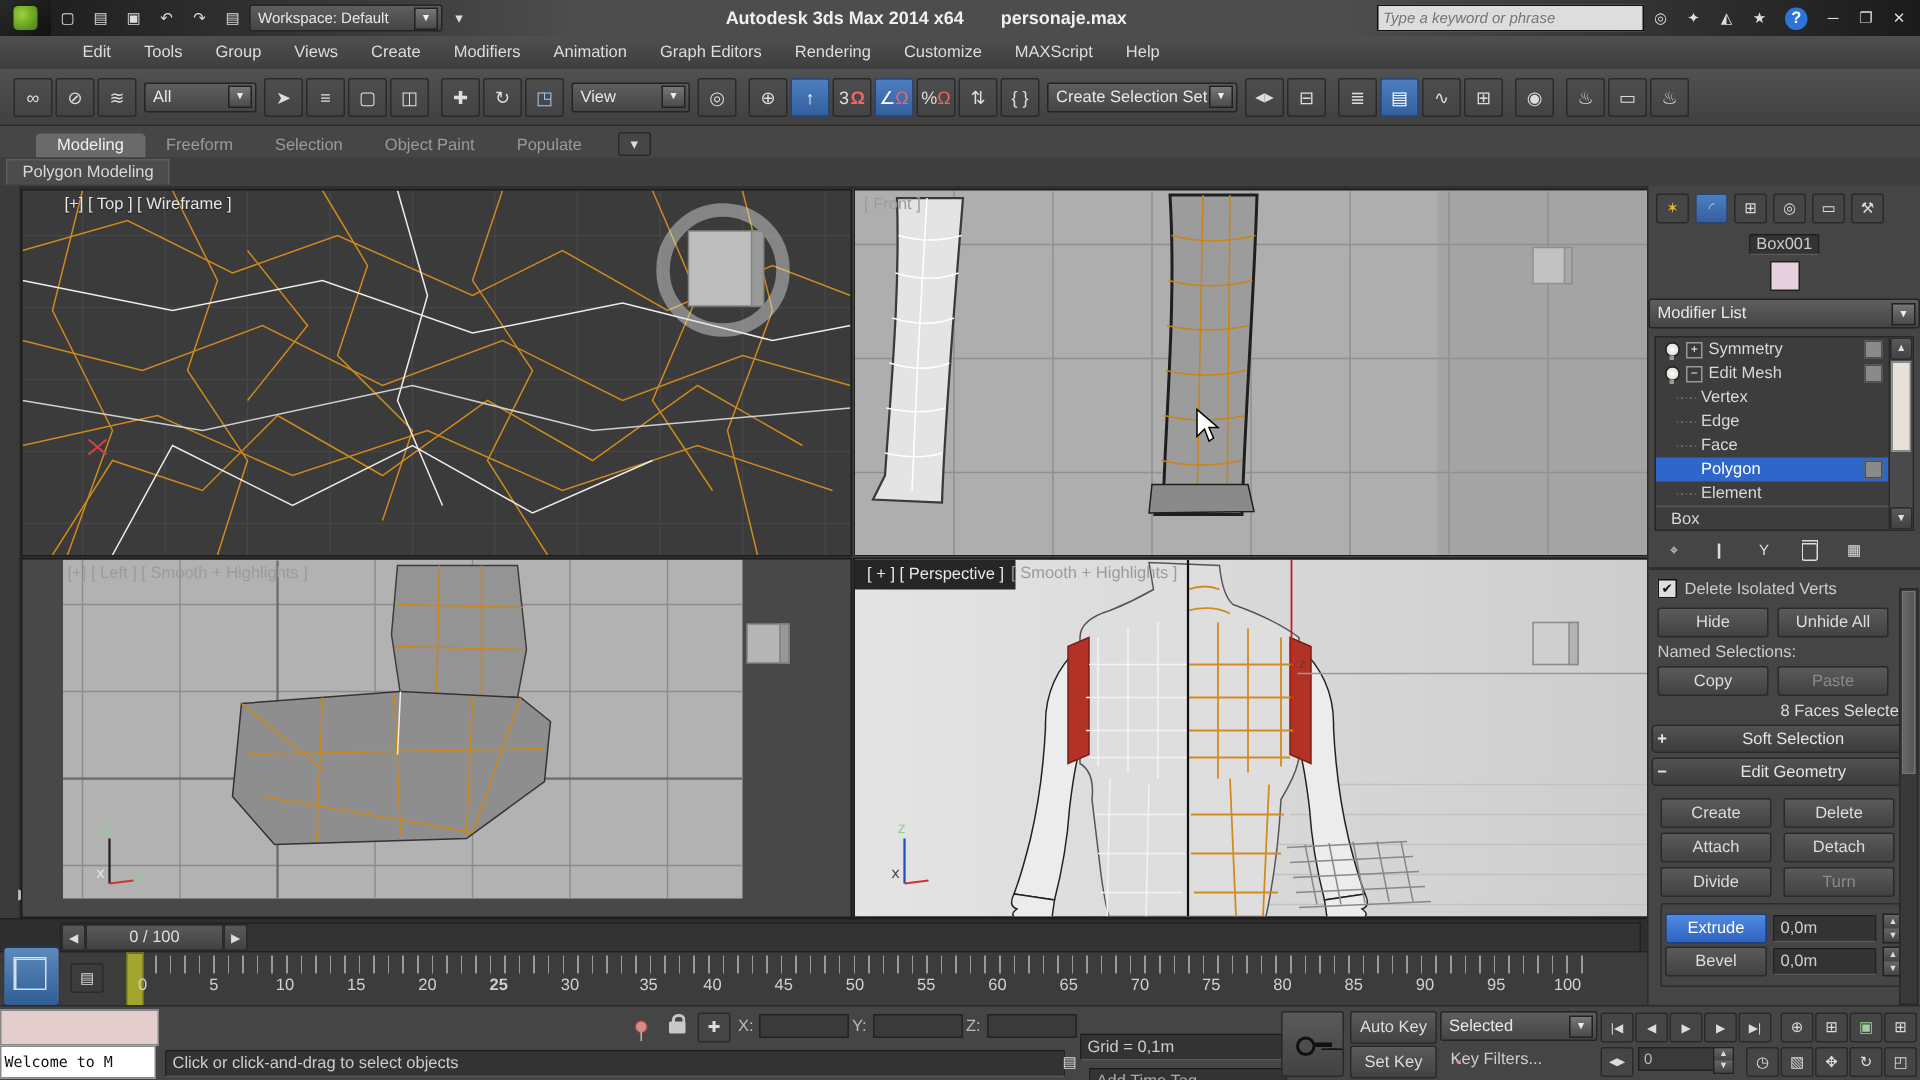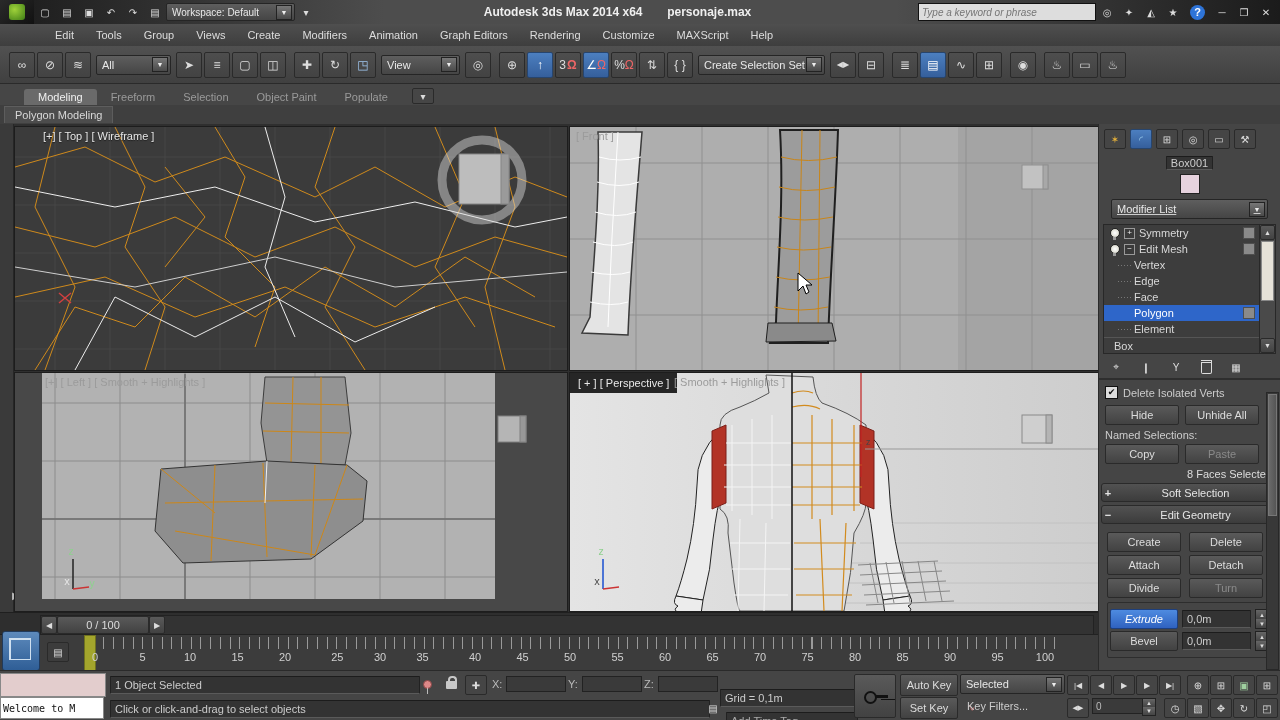--- a/index.html
+++ b/index.html
@@ -321,21 +321,21 @@
     <span class="ib small active" style="color:#9fd0f0;">◜</span>
     <span class="ib small">⊞</span>
     <span class="ib small">◎</span>
     <span class="ib small">▭</span>
     <span class="ib small">⚒</span>
   </div>
   <div class="cp-row" style="padding:2px 4px;gap:4px;flex-direction:column;">
     <span class="inset" style="flex:1;height:17px;">Box001</span>
     <span style="width:18px;height:18px;background:#e6d2de;border:1px solid #222;"></span>
   </div>
-  <div class="cp-row" style="padding:3px 12px;text-decoration:underline;">
+  <div class="cp-row" style="padding:3px 0;">
     <span class="ddl" style="flex:1;height:18px;">
       <span>Modifier List</span>
       <span class="dar">▼</span>
     </span>
   </div>
 
   <div style="margin:2px 4px;background:#3d3d3d;border:1px solid #282828;height:128px;position:relative;">
     <div style="position:absolute;left:0;top:0;right:16px;bottom:0;">
       <div class="stack-item">
         <span class="bulb"></span>
@@ -420,21 +420,21 @@
     <div class="cp-row" style="gap:8px;margin:3px 0;">
       <span class="btn cpbtn">Attach</span>
       <span class="btn cpbtn">Detach</span>
     </div>
     <div class="cp-row" style="gap:8px;margin:3px 0;">
       <span class="btn cpbtn">Divide</span>
       <span class="btn cpbtn" style="color:#8a8a8a;">Turn</span>
     </div>
     <div style="border:1px solid #2d2d2d;border-radius:2px;padding:4px 2px;margin-top:4px;">
       <div class="cp-row" style="gap:4px;margin:2px 0;">
-        <span class="btn blue cpbtn" style="width:66px;font-style:italic;">Extrude</span>
+        <span class="btn blue cpbtn" style="width:66px;">Extrude</span>
         <span class="inset" style="flex:1;height:16px;">0,0m</span>
         <span class="spin">
             <span>▲</span>
             <span>▼</span>
           </span>
       </div>
       <div class="cp-row" style="gap:4px;margin:2px 0;">
         <span class="btn cpbtn" style="width:66px;">Bevel</span>
         <span class="inset" style="flex:1;height:16px;">0,0m</span>
         <span class="spin">
@@ -465,23 +465,23 @@
   <div class="abs" style="left:84px;top:0;width:972px;height:36px;">
     <div class="tickband"></div>
     <span class="abs" style="left:0px;top:0;width:10px;height:34px;background:#a3a52c;border:1px solid #6f7120;"></span>
     <div style="position:absolute;left:0;right:0;top:16px;display:flex;justify-content:space-between;color:#d0d0d0;font-size:11px;">
 
     <span style="width:22px;text-align:center;">0</span>
         <span style="width:22px;text-align:center;">5</span>
         <span style="width:22px;text-align:center;">10</span>
         <span style="width:22px;text-align:center;">15</span>
         <span style="width:22px;text-align:center;">20</span>
-        <span style="width:22px;text-align:right;">25</span>
+        <span style="width:22px;text-align:center;font-weight:bold;">25</span>
         <span style="width:22px;text-align:center;">30</span>
-        <span style="width:22px;text-align:left;">35</span>
+        <span style="width:22px;text-align:right;">35</span>
         <span style="width:22px;text-align:center;">40</span>
         <span style="width:22px;text-align:center;">45</span>
         <span style="width:22px;text-align:center;">50</span>
         <span style="width:22px;text-align:center;">55</span>
         <span style="width:22px;text-align:center;">60</span>
         <span style="width:22px;text-align:center;">65</span>
         <span style="width:22px;text-align:center;">70</span>
         <span style="width:22px;text-align:center;">75</span>
         <span style="width:22px;text-align:center;">80</span>
         <span style="width:22px;text-align:center;">85</span>
@@ -493,21 +493,20 @@
 </div>
 
 <div class="abs" style="left:0;top:670px;width:1280px;height:50px;background:#454545;border-top:1px solid #2a2a2a;">
 
   <div class="abs" style="left:0;top:2px;width:104px;height:22px;background:#e3cdcd;border:1px solid #888;"></div>
   <div class="abs" style="left:0;top:26px;width:104px;height:22px;background:#fff;border:1px solid #888;color:#111;
               font-family:'DejaVu Sans Mono',monospace;font-size:10px;display:flex;align-items:center;padding:0 2px;box-sizing:border-box;">
     <span>Welcome to M</span>
   </div>
 
-  <span class="inset abs" style="left:110px;top:5px;width:300px;height:16px;">1 Object Selected</span>
   <span class="ib small flat abs" style="left:416px;top:3px;">
       <span class="pinicon"></span>
     </span>
   <span class="ib small flat abs" style="left:440px;top:1px;">
       <span class="lock"></span>
     </span>
   <span class="ib small abs" style="left:464px;top:3px;">✚</span>
   <span class="abs" style="left:492px;top:7px;color:#bbb;">X:</span>
   <input class="fld abs" style="left: 506px; top: 5px; width: 52px;">
   <span class="abs" style="left:568px;top:7px;color:#bbb;">Y:</span>

